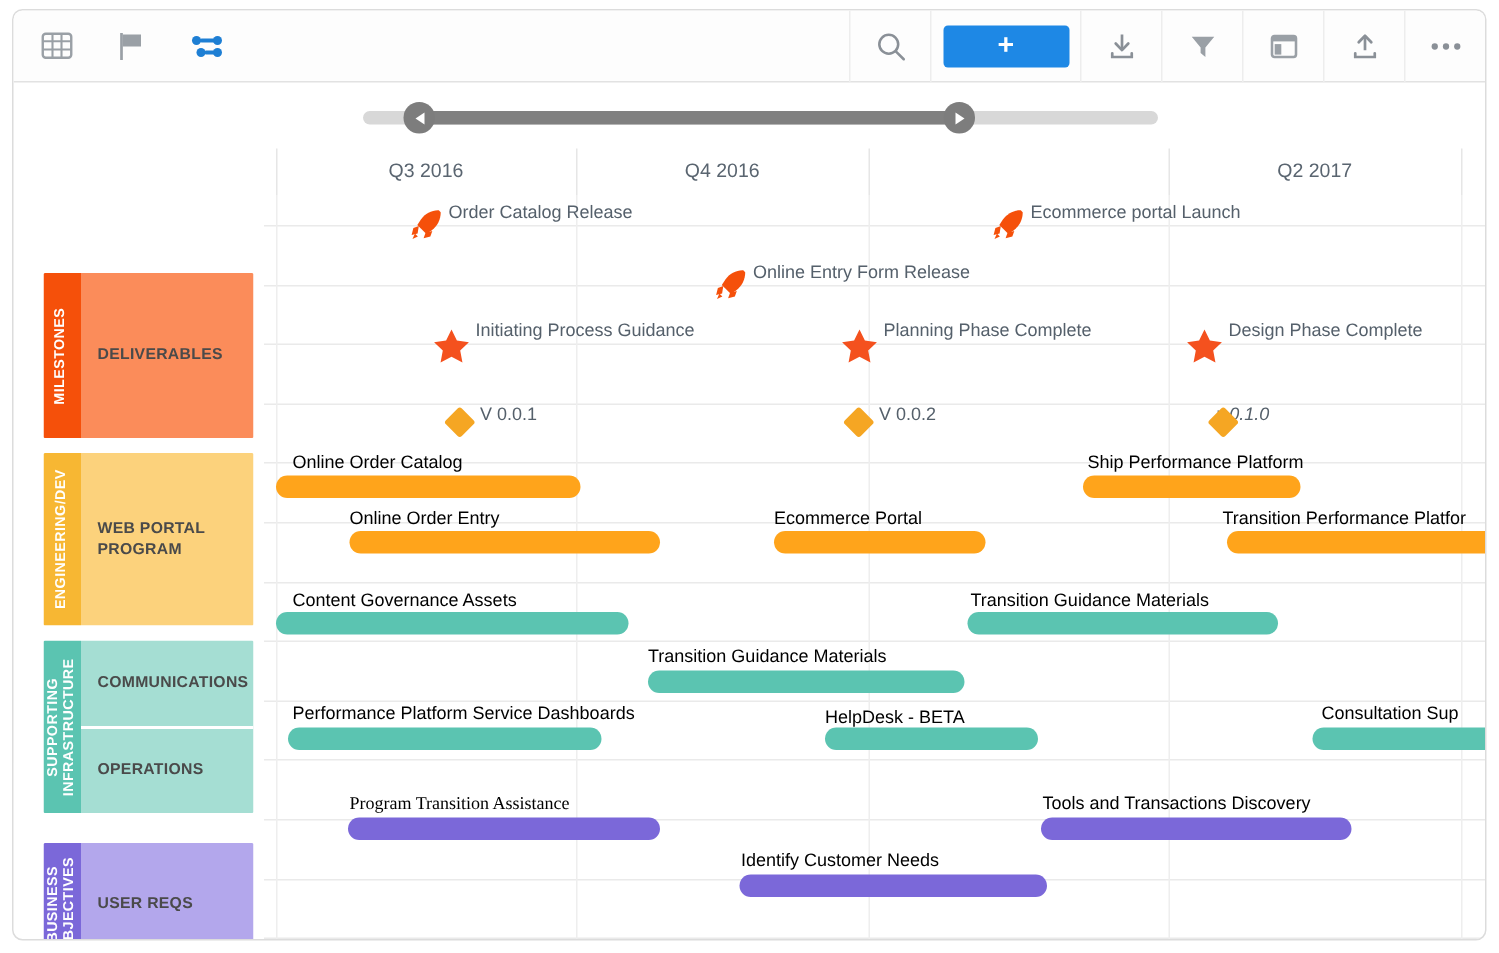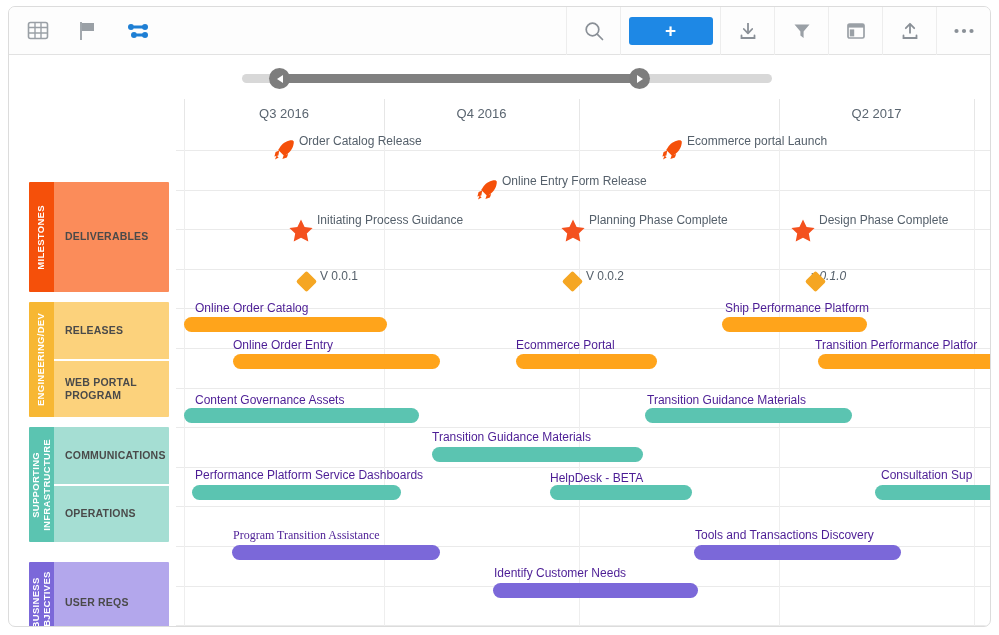--- a/index.html
+++ b/index.html
@@ -176,21 +176,21 @@
 
   
   .bar {
     position: absolute;
     height: 15px;
     border-radius: 8px;
   }
   .bar-label {
     position: absolute;
     font-size: 12px;
-    color: #4c1d95;
+    color: #000000;
     white-space: nowrap;
   }
   .ms-label {
     position: absolute;
     font-size: 12px;
     color: #55606b;
     white-space: nowrap;
   }
   .star {
     position: absolute;
@@ -340,21 +340,20 @@
               </div>
               <div class="grp-rows" style="background: rgb(251, 140, 90);">
                 <div class="grp-row">DELIVERABLES</div>
               </div>
             </div>
             <div class="group" style="top: 141px; height: 115px;">
               <div class="grp-spine" style="background: rgb(247, 183, 51);">
                 <span>ENGINEERING/DEV</span>
               </div>
               <div class="grp-rows" style="background: rgb(252, 210, 124);">
-                <div class="grp-row">RELEASES</div>
                 <div class="grp-row">WEB PORTAL<br>PROGRAM</div>
               </div>
             </div>
             <div class="group" style="top: 266px; height: 115px;">
               <div class="grp-spine" style="background: rgb(91, 196, 177);">
                 <span>SUPPORTING<br>INFRASTRUCTURE</span>
               </div>
               <div class="grp-rows" style="background: rgb(165, 222, 211);">
                 <div class="grp-row">COMMUNICATIONS</div>
                 <div class="grp-row">OPERATIONS</div>

